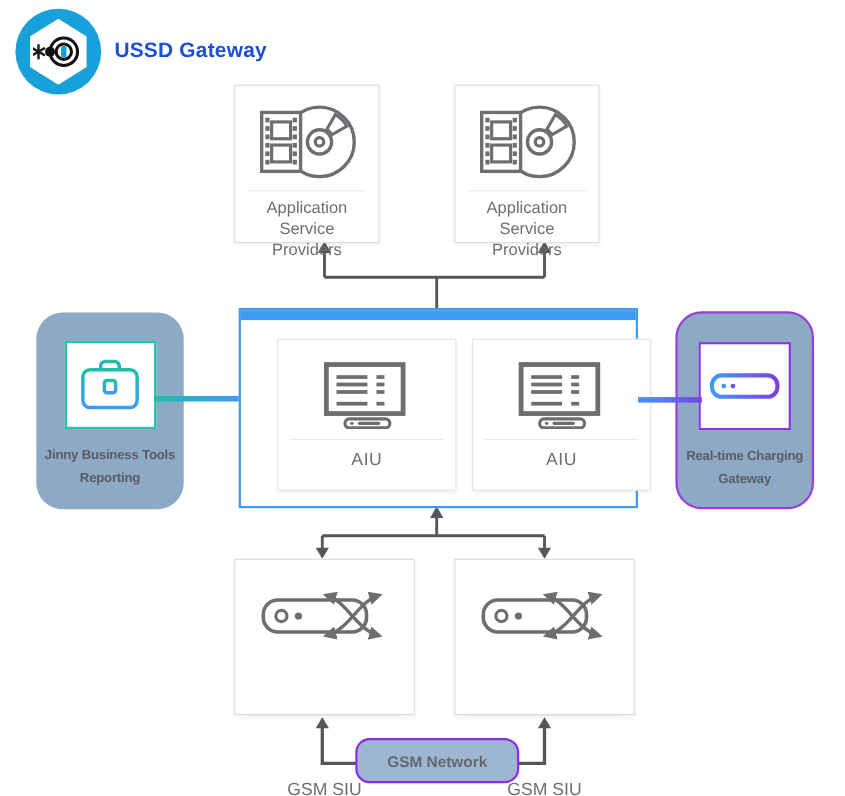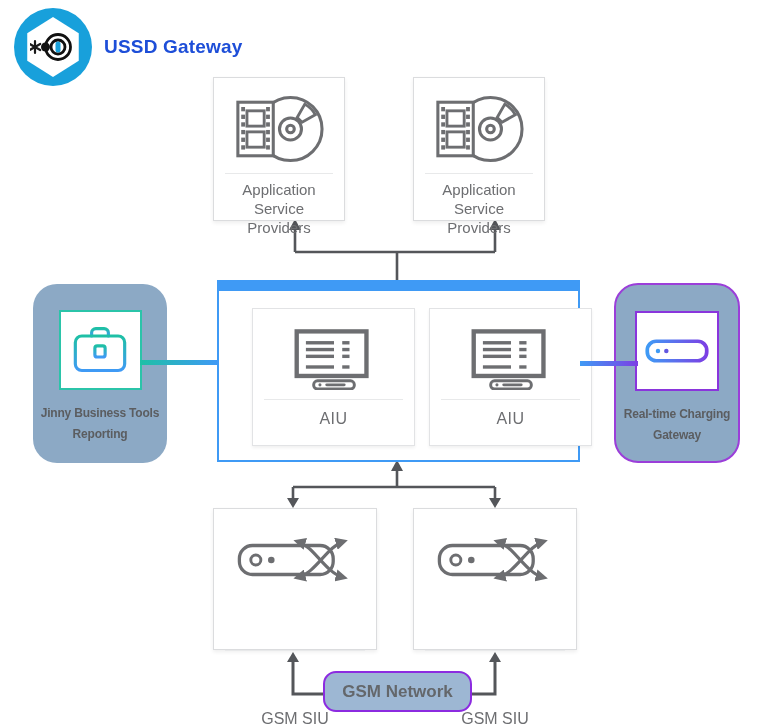--- a/index.html
+++ b/index.html
@@ -50,21 +50,21 @@
     border:2px solid #9B3ED9; padding-top:26px; }
   .icon-box { background:#fff; display:flex; align-items:center; justify-content:center; }
   .icon-box-jinny { width:83px; height:80px; border:2px solid #2BC4A9; }
   .icon-box-charge { width:84px; height:80px; border:2px solid #8A35DC; }
   .panel-label { margin-top:13px; font-weight:700; color:#5B5D60; text-align:center;
     font-size:12px; line-height:21px; letter-spacing:-.2px; padding:0 2px; }
   
   .network { position:absolute; left:323px; top:671px; width:149px; height:41px;
     background:#9DB7D3; border:2px solid #8C2BE0; border-radius:13px; z-index:2;
     display:flex; align-items:center; justify-content:center;
-    font-weight:700; font-size:17px; color:#64676B; }
+    font-weight:700; font-size:14px; color:#64676B; }
   
   .link { position:absolute; height:5px; z-index:4; }
   .link-teal { left:140px; top:360px; width:77px;
     background:linear-gradient(90deg,#1EC0A5,#3F9AF5); }
   .link-purple { left:580px; top:361px; width:58px;
     background:linear-gradient(90deg,#3F9AF5,#7C3FE4); }
 </style>
 </head>
 <body>
 

